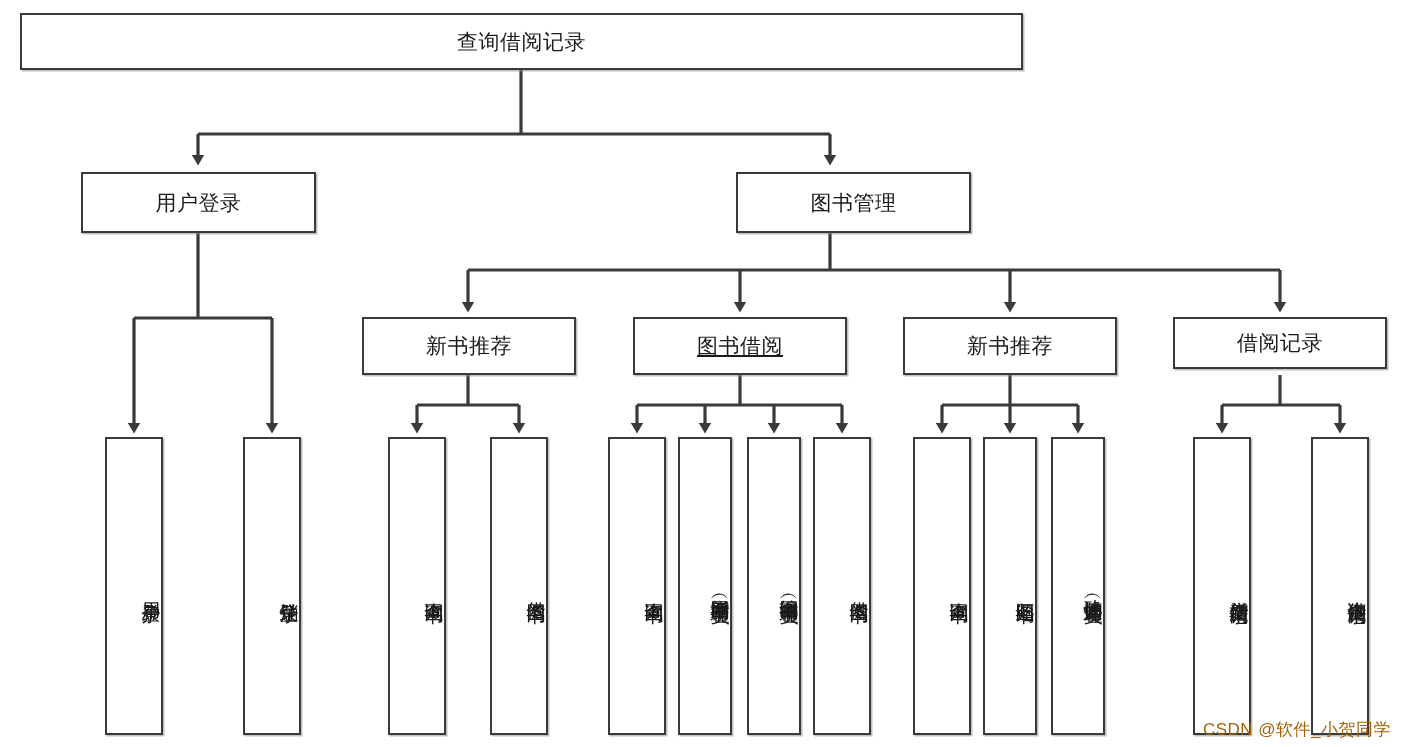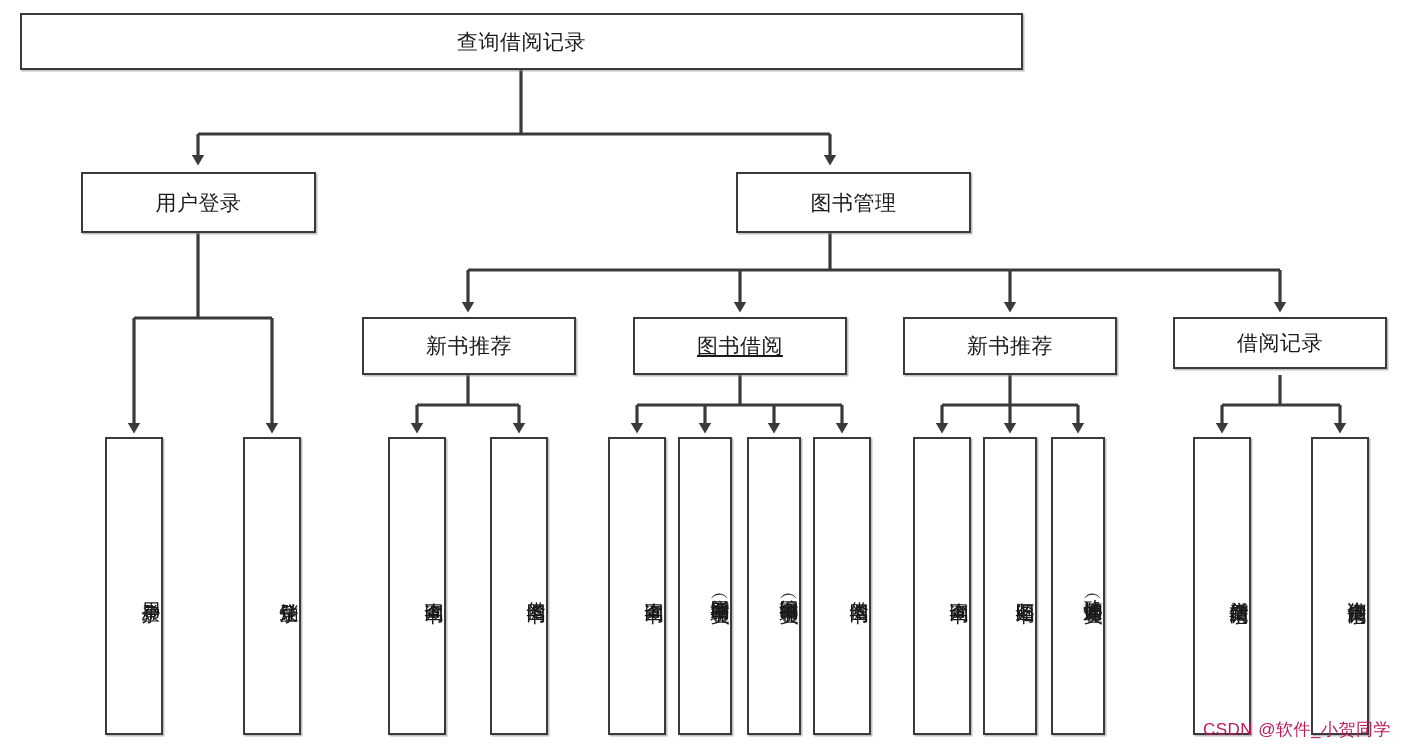--- a/index.html
+++ b/index.html
@@ -58,21 +58,21 @@
   }
   .node .label {
     display: block;
     white-space: pre-line;
   }
   .watermark {
     position: absolute;
     right: 14px;
     bottom: 6px;
     font-size: 17px;
-    color: #be185d;
+    color: #a16207;
     letter-spacing: 0.5px;
     z-index: 3;
     user-select: none;
   }
 </style>
 </head>
 <body>
 
 <div id="canvas">
 

